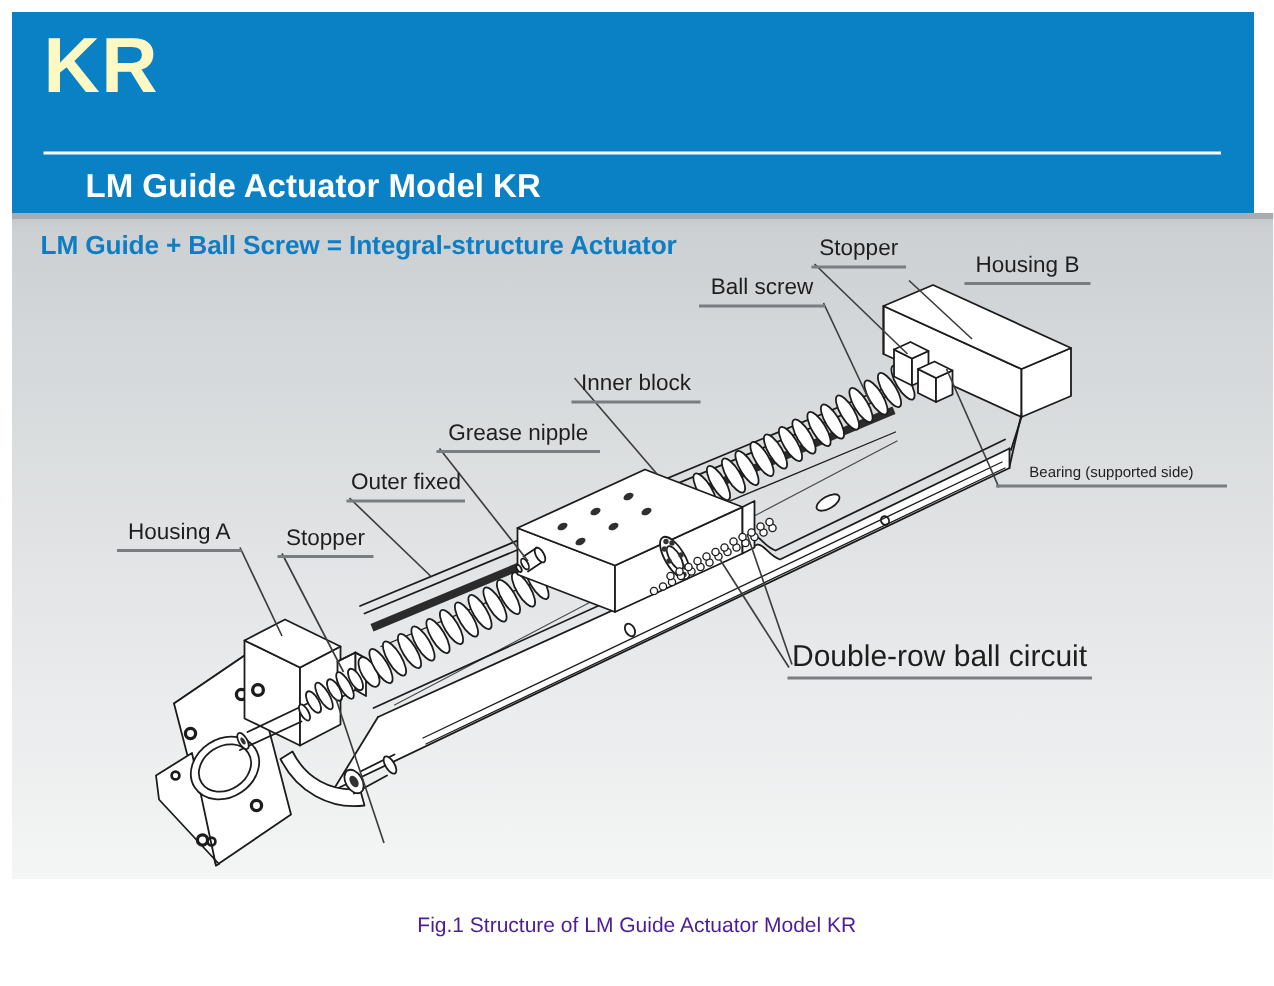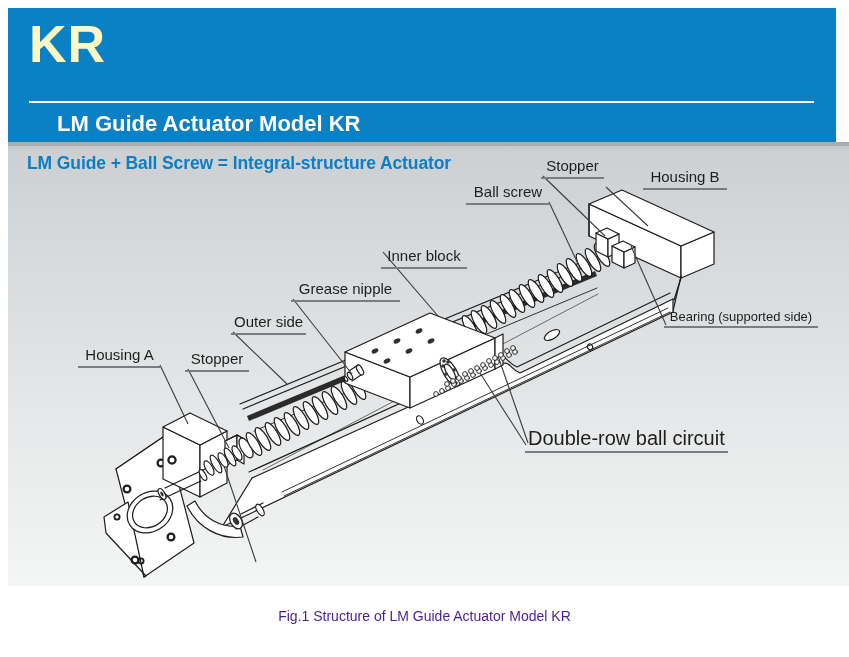--- a/index.html
+++ b/index.html
@@ -250,20 +250,20 @@
       <line x1="528" y1="443" x2="498" y2="356"></line>
       <line x1="256" y1="562" x2="224" y2="466"></line>
     </g>
   </svg>
 
   <div class="lbl" style="left:541px;top:158px;min-width:63px;">Stopper</div>
   <div class="lbl" style="left:603px;top:169px;min-width:84px;margin-left:40px;">Housing B</div>
   <div class="lbl" style="left:466px;top:184px;min-width:84px;">Ball screw</div>
   <div class="lbl" style="left:381px;top:248px;min-width:86px;">Inner block</div>
   <div class="lbl" style="left:291px;top:281px;min-width:109px;">Grease nipple</div>
-  <div class="lbl" style="left:231px;top:314px;min-width:74px;">Outer side</div>
+  <div class="lbl" style="left:231px;top:314px;min-width:74px;">Outer fixed</div>
   <div class="lbl" style="left:78px;top:347px;min-width:83px;">Housing A</div>
   <div class="lbl" style="left:185px;top:351px;min-width:64px;">Stopper</div>
-  <div class="lbl" style="left:664px;top:310px;min-width:154px;font-size:13px;">Bearing (supported side)</div>
+  <div class="lbl" style="left:664px;top:310px;min-width:154px;font-size:10px;">Bearing (supported side)</div>
   <div class="lbl" style="left:525px;top:427px;min-width:170px;font-size:20px;">Double-row ball circuit</div>
 
   <div id="caption">Fig.1 Structure of LM Guide Actuator Model KR</div>
 </div>
 
 </body></html>

